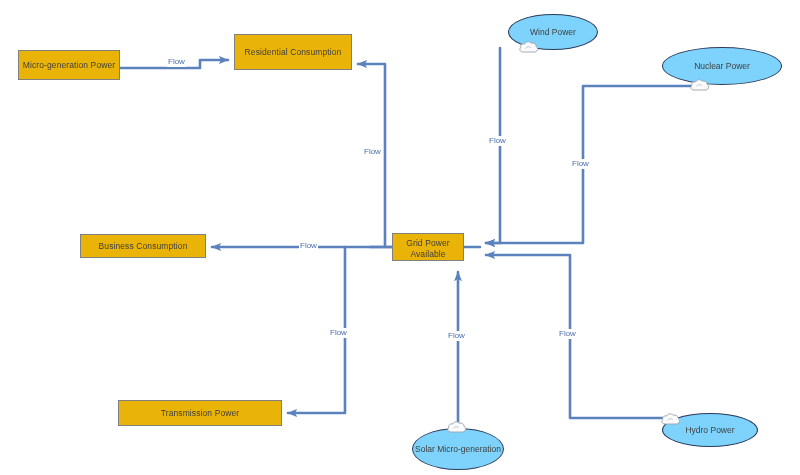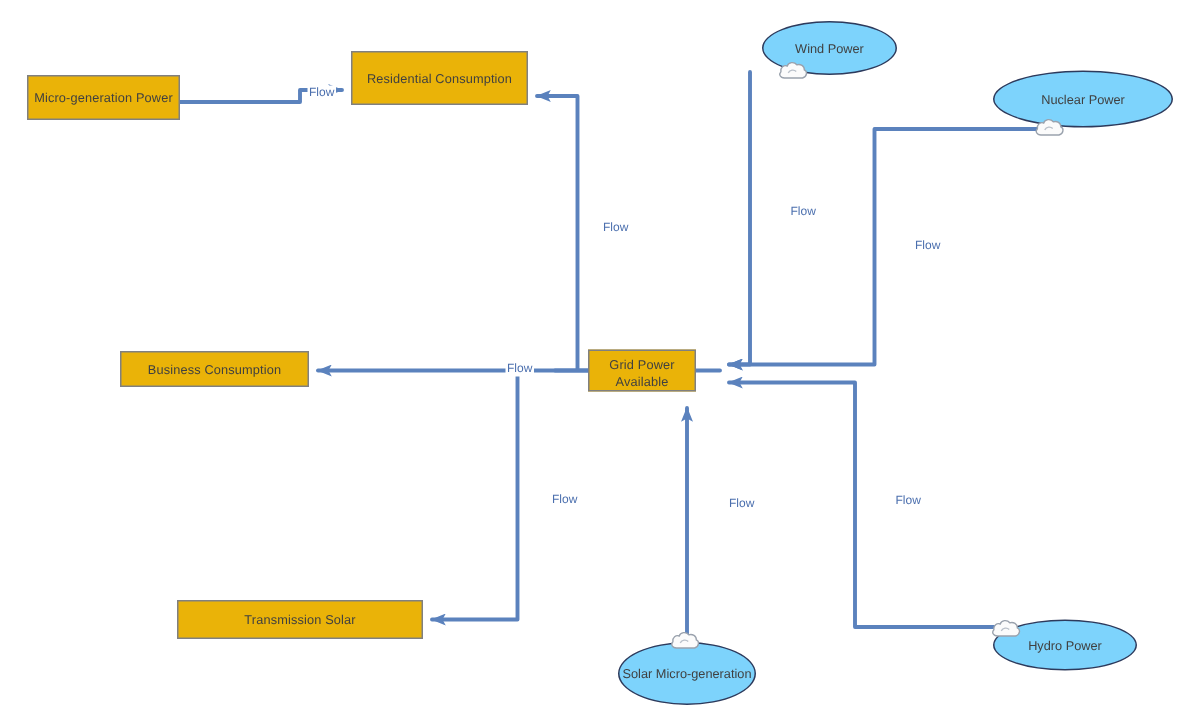--- a/index.html
+++ b/index.html
@@ -30,21 +30,20 @@
     line-height:11px;
   }
   .edge-label{
     position:absolute;
     font-size:8px;
     color:#4b6fae;
     background:#ffffff;
     padding:0 1px;
     white-space:nowrap;
     line-height:10px;
-    margin-left:38px;
   }
   .cloud{position:absolute;width:0;height:0;}
   .cloud svg{position:absolute;left:-11px;top:-8px;}
 </style>
 </head>
 <body>
 
 <div id="stage">
 
   <svg id="wires" viewBox="0 0 800 475" width="800" height="475">
@@ -83,21 +82,21 @@
 
   <div class="node box" style="left:80px;top:234px;width:126px;height:24px;">
     <span>Business Consumption</span>
   </div>
 
   <div class="node box" style="left:392px;top:233px;width:72px;height:28px;align-items:flex-end;">
     <span>Grid Power Available</span>
   </div>
 
   <div class="node box" style="left:118px;top:400px;width:164px;height:26px;">
-    <span>Transmission Solar</span>
+    <span>Transmission Power</span>
   </div>
 
   <div class="node ellipse" style="left:508px;top:14px;width:90px;height:36px;">
     <span>Wind Power</span>
   </div>
 
   <div class="node ellipse" style="left:412px;top:428px;width:92px;height:42px;">
     <span>Solar Micro-generation</span>
   </div>
 

